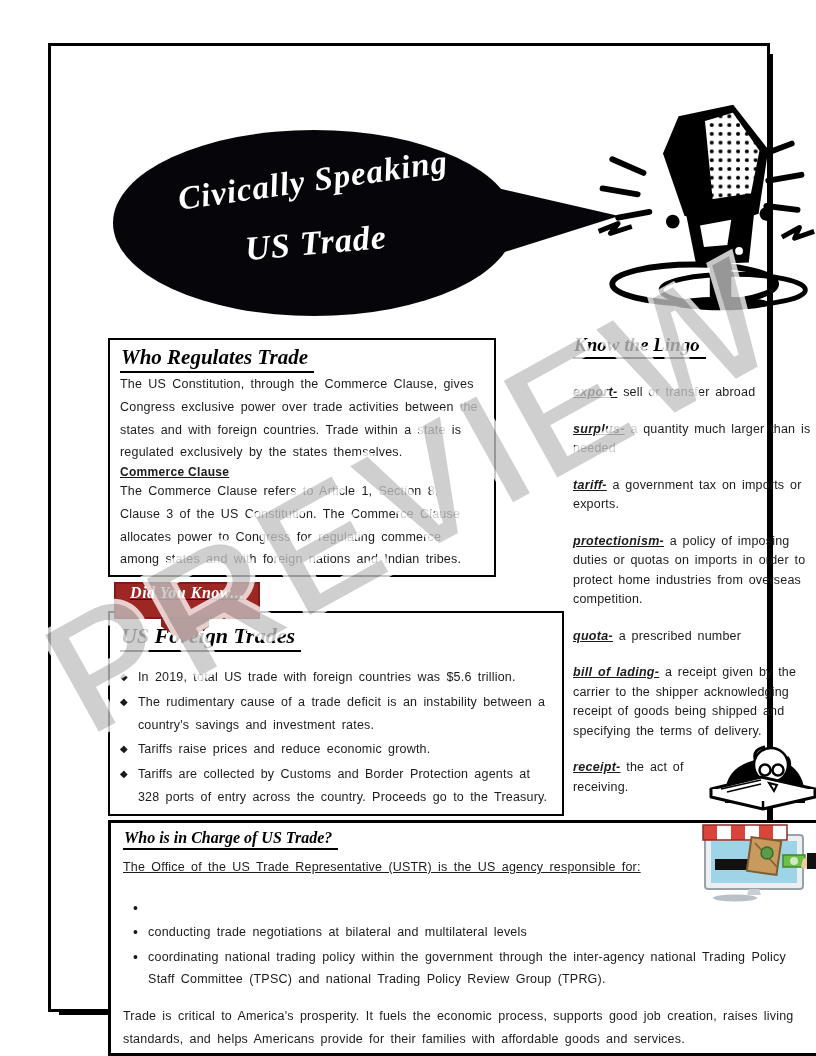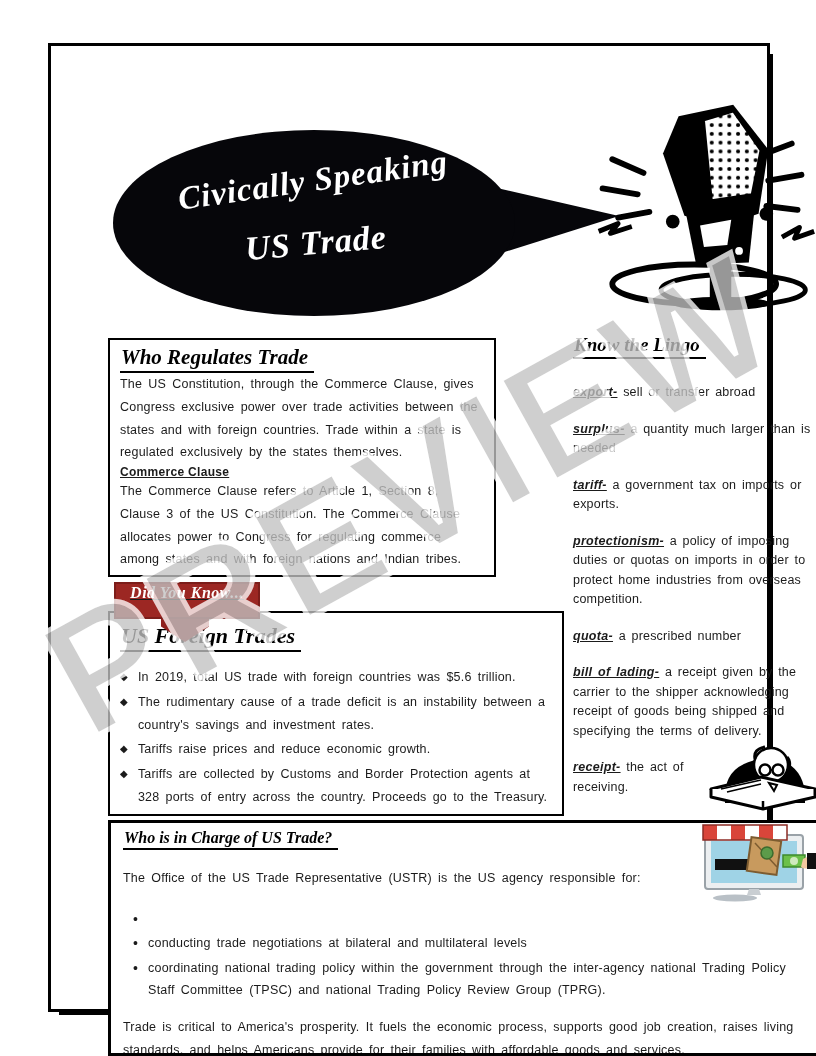--- a/index.html
+++ b/index.html
@@ -179,21 +179,21 @@
       <line x1="63" y1="33" x2="66" y2="33" stroke="#000" stroke-width="2"></line>
       <path d="M4,52 L54,40 L108,52 L56,64 Z" fill="#fff" stroke="#000" stroke-width="3" stroke-linejoin="round"></path>
       <path d="M4,52 L4,60 L56,72 L108,60 L108,52" fill="#fff" stroke="#000" stroke-width="3" stroke-linejoin="round"></path>
       <line x1="56" y1="64" x2="56" y2="72" stroke="#000" stroke-width="2.5"></line>
       <path d="M14,52 L54,43 M20,55 L54,47" stroke="#000" stroke-width="1.5" fill="none"></path>
       <path d="M62,46 l8,2 -3,6 z" fill="#fff" stroke="#000" stroke-width="2"></path>
     </svg>
 
     <div class="box box3">
       <span class="script underlined">Who is in Charge of US Trade?</span>
-      <div class="body-text" style="margin-top:17px; width:580px;">The Office of the US Trade Representative (USTR) is the US agency responsible for:</div>
+      <div class="body-text" style="margin-top:6px; width:580px;text-decoration:underline;">The Office of the US Trade Representative (USTR) is the US agency responsible for:</div>
       <ul class="dot-list body-text" style="margin-top:18px;">
         <li>
           <span class="bul">•</span>
         </li>
         <li>
           <span class="bul">•</span>
           <span>conducting trade negotiations at bilateral and multilateral levels</span>
         </li>
         <li>
           <span class="bul">•</span>

